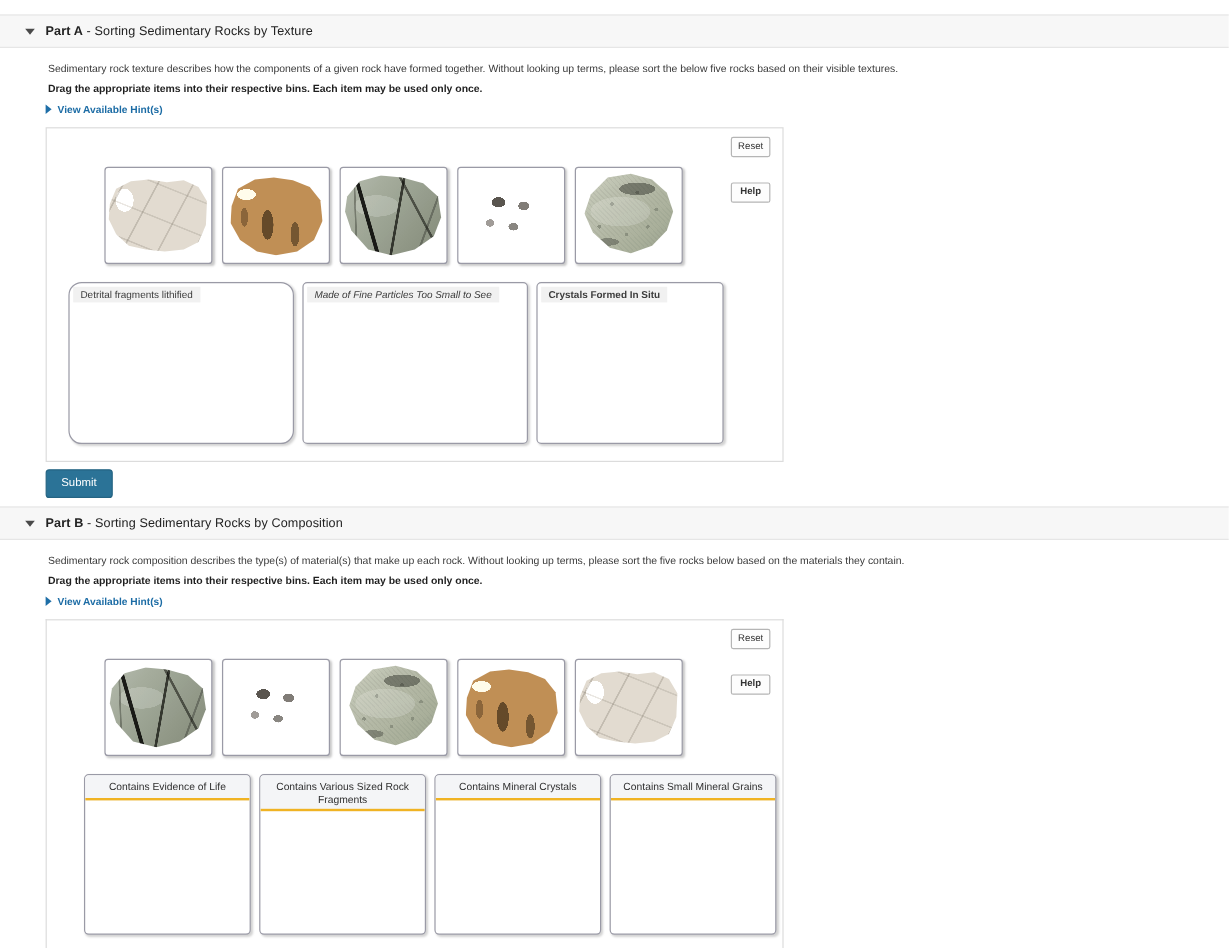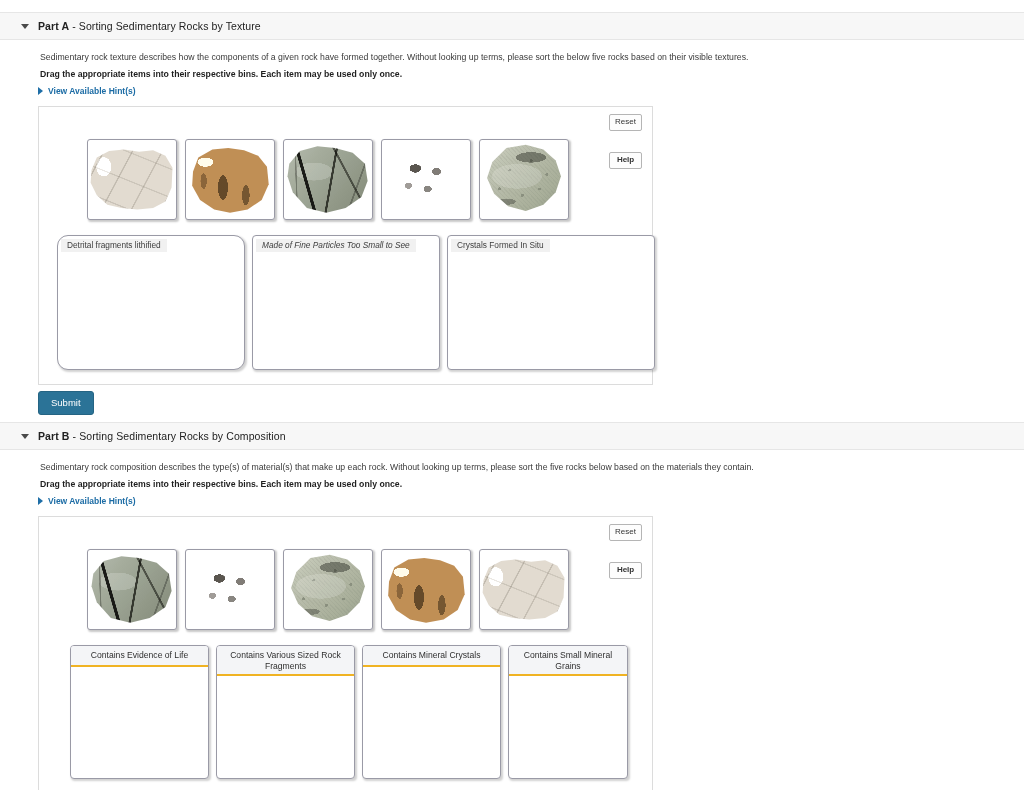--- a/index.html
+++ b/index.html
@@ -347,21 +347,21 @@
       </div>
     </div>
 
     <div class="bin-row" style="top:128px; left:18px; gap:7px;">
       <div class="bin" style="width:188px;height:135px;border-radius:11px;">
         <span class="bin-label-a">Detrital fragments lithified</span>
       </div>
       <div class="bin" style="width:188px;height:135px;font-style:italic;">
         <span class="bin-label-a">Made of Fine Particles Too Small to See</span>
       </div>
-      <div class="bin" style="width:208px;height:135px;">
+      <div class="bin" style="width:156px;height:135px;font-weight:bold;">
         <span class="bin-label-a">Crystals Formed In Situ</span>
       </div>
     </div>
   </div>
 
   <button class="submit-btn" style="top:391px; left:38px;">Submit</button>
 
   <div class="part-header" style="top:422px;">
     <span class="collapse-caret">
       <span class="caret-tri"></span>
@@ -406,19 +406,19 @@
     <div class="bin-row" style="top:128px; left:31px; gap:7px;">
       <div class="bin" style="width:139px;height:134px;">
         <span class="bin-label-b">Contains Evidence of Life</span>
       </div>
       <div class="bin" style="width:139px;height:134px;">
         <span class="bin-label-b">Contains Various Sized Rock Fragments</span>
       </div>
       <div class="bin" style="width:139px;height:134px;">
         <span class="bin-label-b">Contains Mineral Crystals</span>
       </div>
-      <div class="bin" style="width:120px;height:134px;padding-left:11px;">
+      <div class="bin" style="width:139px;height:134px;padding-left:11px;">
         <span class="bin-label-b">Contains Small Mineral Grains</span>
       </div>
     </div>
   </div>
 
 </div>
 
 </body></html>

